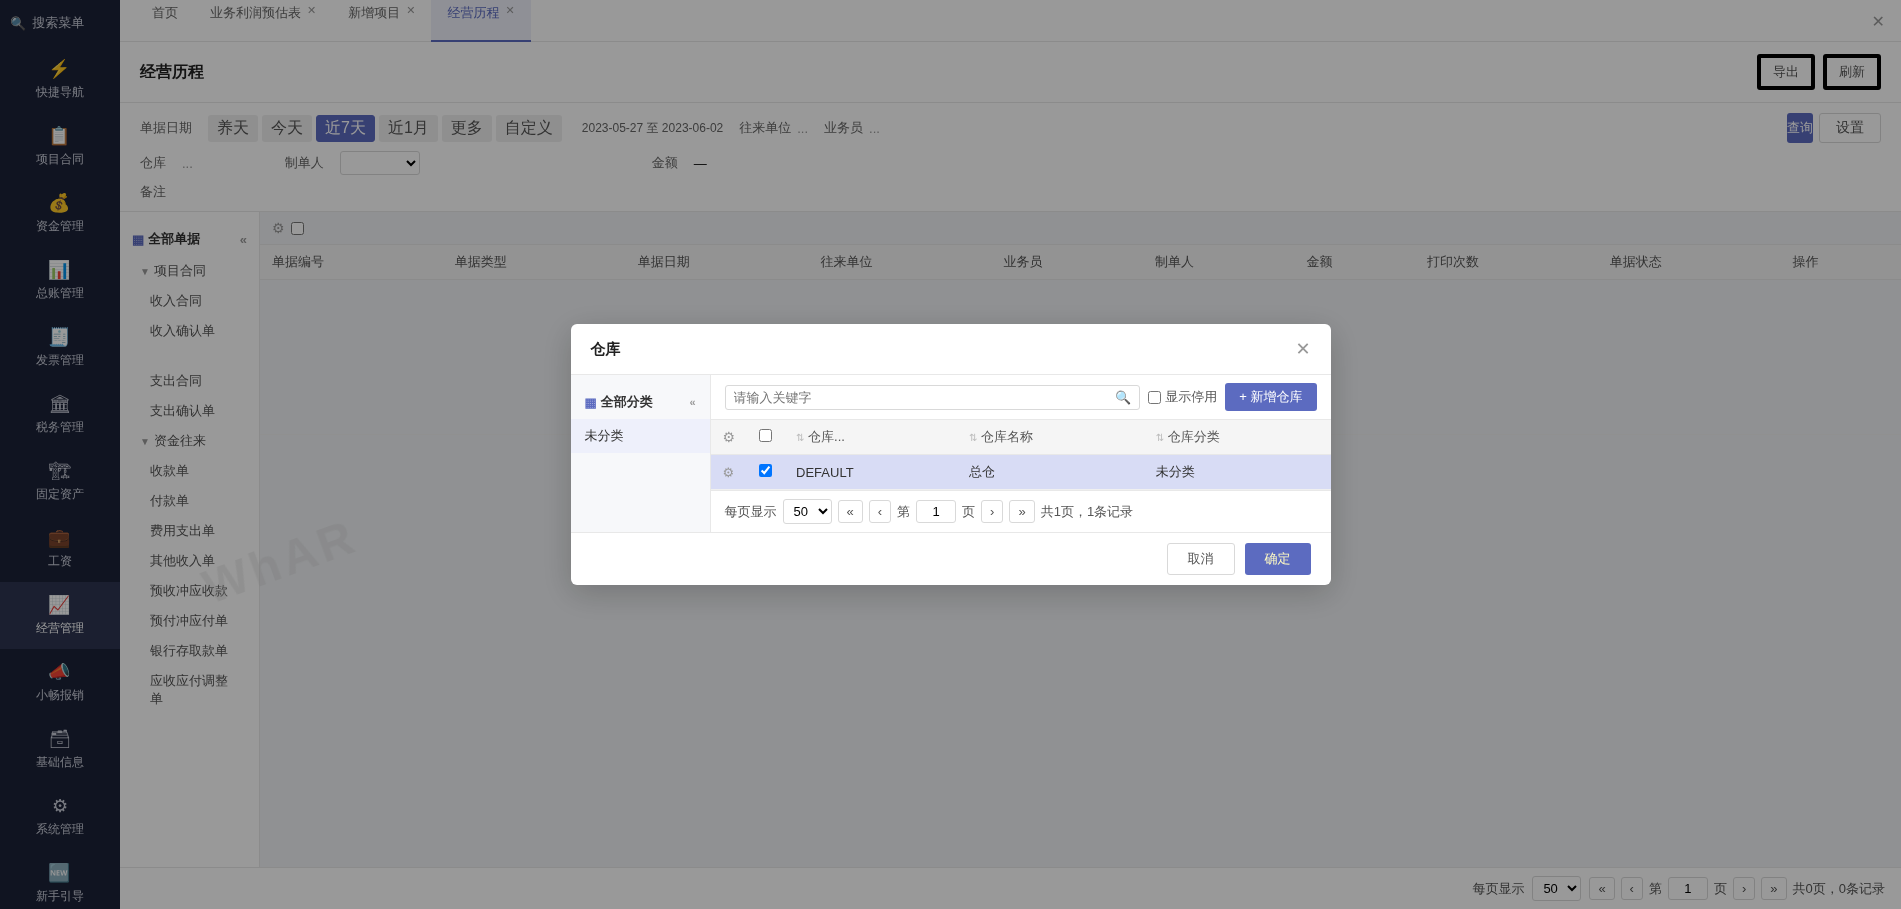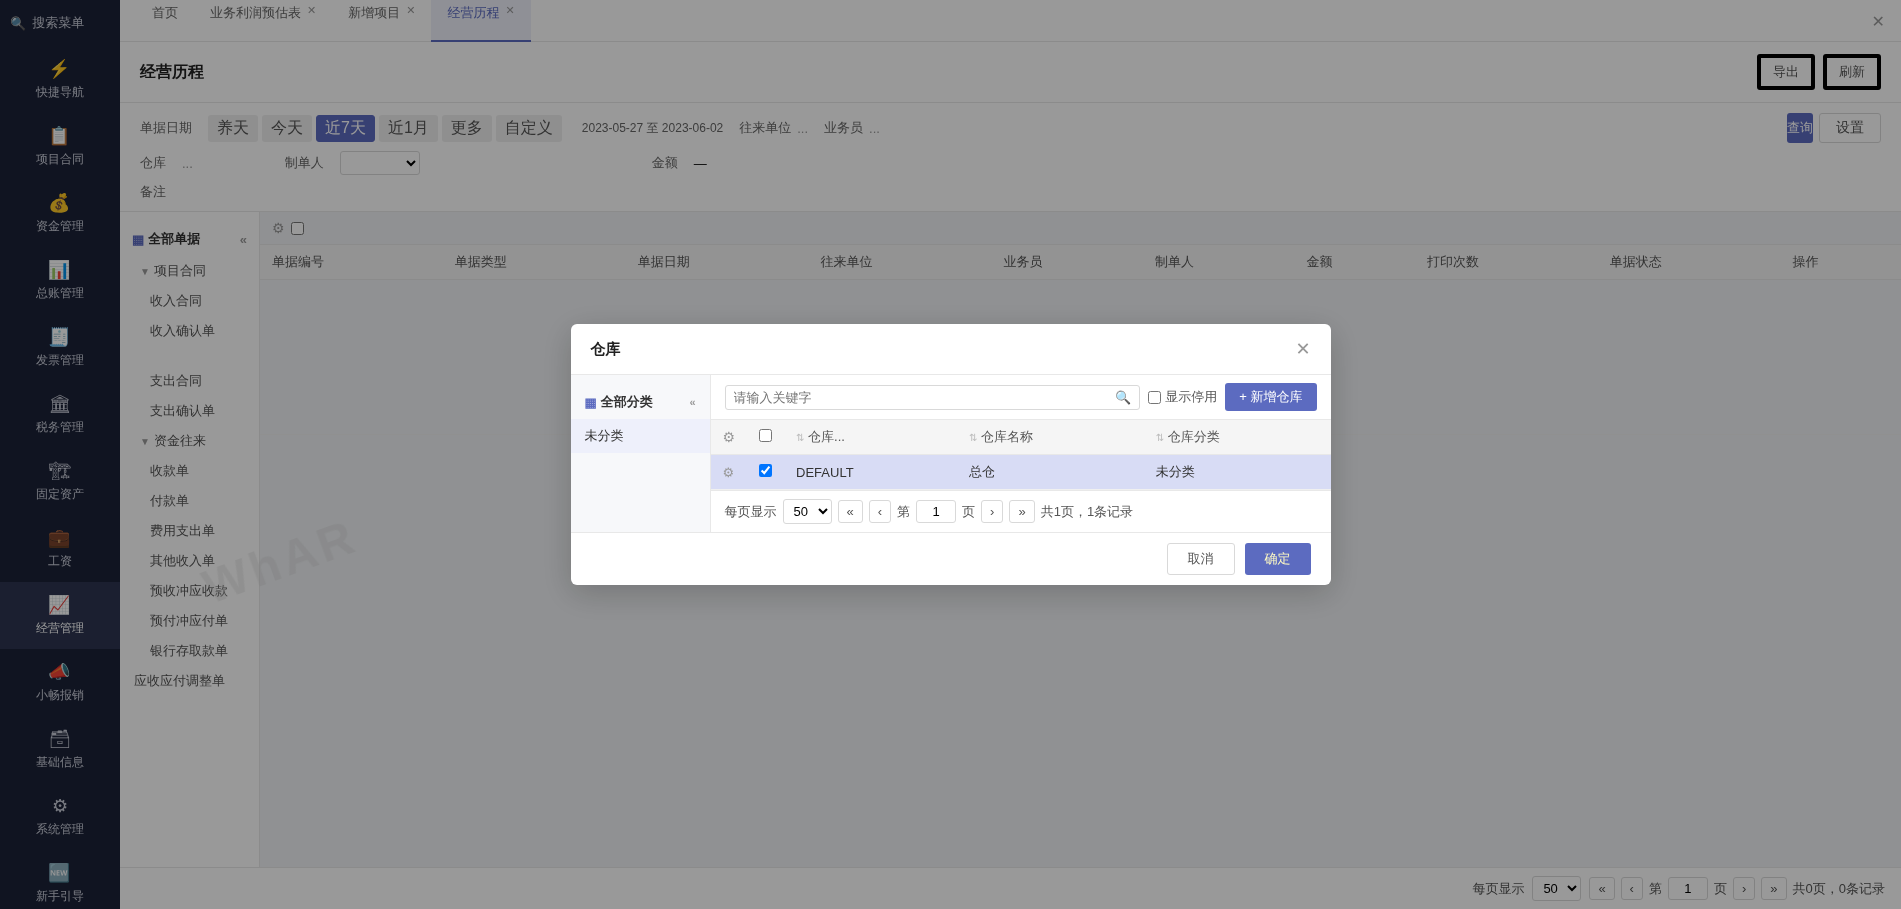--- a/index.html
+++ b/index.html
@@ -363,21 +363,21 @@
         <span style="color:#999; font-size:10px;">▼</span>
         <span>资金往来</span>
       </div>
       <div class="sub-sidebar-item" style="padding-left:30px;"><span>收款单</span></div>
       <div class="sub-sidebar-item" style="padding-left:30px;"><span>付款单</span></div>
       <div class="sub-sidebar-item" style="padding-left:30px;"><span>费用支出单</span></div>
       <div class="sub-sidebar-item" style="padding-left:30px;"><span>其他收入单</span></div>
       <div class="sub-sidebar-item" style="padding-left:30px;"><span>预收冲应收款</span></div>
       <div class="sub-sidebar-item" style="padding-left:30px;"><span>预付冲应付单</span></div>
       <div class="sub-sidebar-item" style="padding-left:30px;"><span>银行存取款单</span></div>
-      <div class="sub-sidebar-item" style="padding-left:14px;"><span>应收应付调整单</span></div>
+      <div class="sub-sidebar-item" style="padding-left:30px;"><span>应收应付调整单</span></div>
     </div>
 
     <div class="table-content">
       <div class="table-toolbar">
         <span class="gear-icon">⚙</span>
         <input type="checkbox" style="">
       </div>
       <table>
         <thead>
           <tr>

